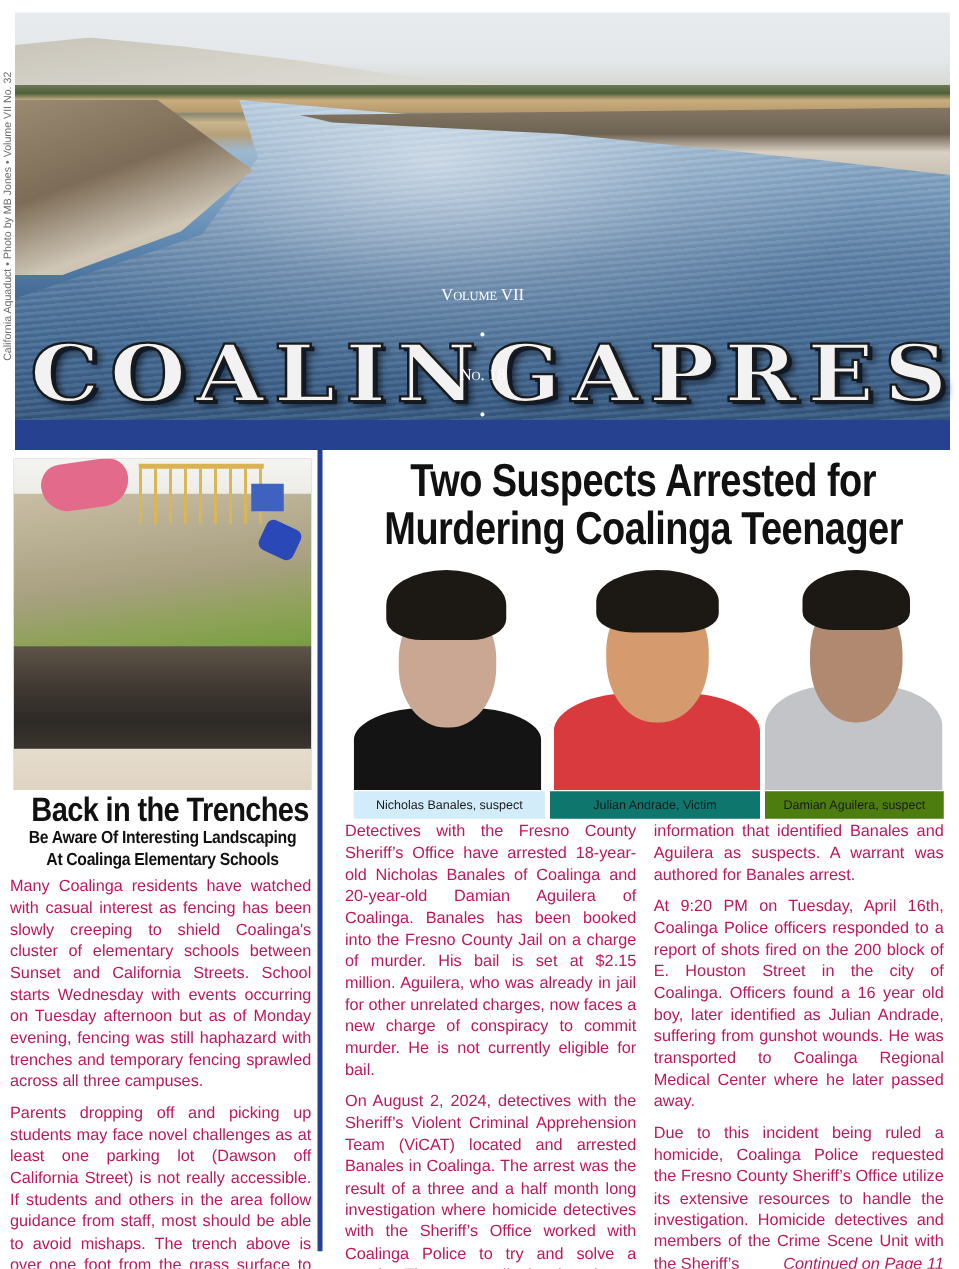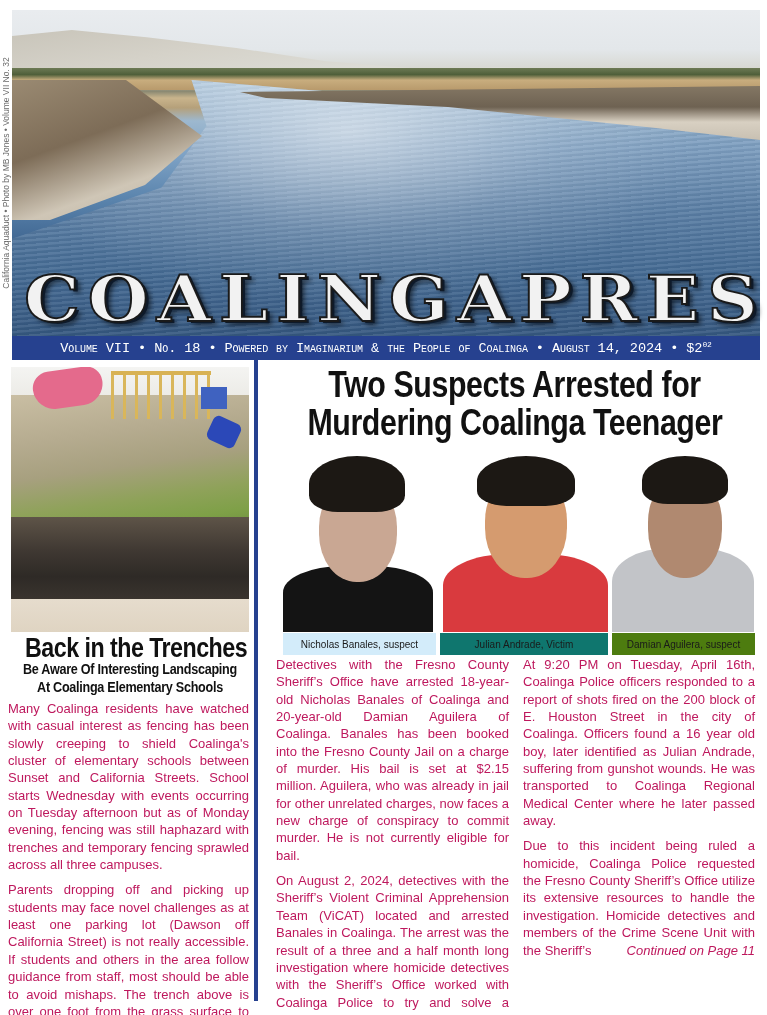--- a/index.html
+++ b/index.html
@@ -60,22 +60,22 @@
       text-shadow: 3px 3px 0 #0e1a2a, 5px 5px 6px rgba(0,0,0,0.6);
       transform: scaleY(0.9);
       padding-left: 6px;
     }
 
     
     .banner {
       position: absolute; left: 12px; top: 336px; width: 748px; height: 24px;
       background: #26418f;
       display: flex; align-items: center; justify-content: center;
-      color: #ffffff; font-family: Liberation Mono, monospace; font-size: 13.6px;
-      font-variant: small-caps; white-space: nowrap; letter-spacing: -0.1px;
+      color: #ffffff; font-family: Liberation Serif, serif; font-size: 13.6px;
+      font-variant: small-caps; white-space: nowrap; letter-spacing: -0.1px; flex-direction: column;
     }
     .banner sup { font-size: 8px; vertical-align: 5px; }
 
     
     .col-rule {
       position: absolute; left: 254px; top: 360px; width: 4px; height: 641px;
       background: #26418f;
     }
 
     
@@ -201,21 +201,20 @@
 <div class="masthead-title">
   <span>COALINGA</span>
   <span>PRESS</span>
 </div>
 
 <div class="banner">
   <span>Volume VII</span>
   &nbsp;<span>•</span>&nbsp;
   <span>No. 18</span>
   &nbsp;<span>•</span>&nbsp;
-  <span>Powered by Imaginarium &amp; the People of Coalinga</span>
   &nbsp;<span>•</span>&nbsp;
   <span>August 14, 2024</span>
   &nbsp;<span>•</span>&nbsp;
   <span><span>$2</span><sup>02</sup></span>
 </div>
 
 <div class="col-rule"></div>
 
 <div class="left-photo">
   <div class="sky"></div>
@@ -262,15 +261,16 @@
 <div class="caption cap1">Nicholas Banales, suspect</div>
 <div class="caption cap2">Julian Andrade, Victim</div>
 <div class="caption cap3">Damian Aguilera, suspect</div>
 
 <div class="mid-body">
   <p class="body-para">Detectives with the Fresno County Sheriff’s Office have arrested 18-year-old Nicholas Banales of Coalinga and 20-year-old Damian Aguilera of Coalinga. Banales has been booked into the Fresno County Jail on a charge of murder. His bail is set at $2.15 million. Aguilera, who was already in jail for other unrelated charges, now faces a new charge of conspiracy to commit murder. He is not currently eligible for bail.</p>
   <p class="body-para">On August 2, 2024, detectives with the Sheriff’s Violent Criminal Apprehension Team (ViCAT) located and arrested Banales in Coalinga. The arrest was the result of a three and a half month long investigation where homicide detectives with the Sheriff’s Office worked with Coalinga Police to try and solve a murder. They eventually developed</p>
 </div>
 
 <div class="right-body">
+  <p class="body-para">information that identified Banales and Aguilera as suspects. A warrant was authored for Banales arrest.</p>
   <p class="body-para">At 9:20 PM on Tuesday, April 16th, Coalinga Police officers responded to a report of shots fired on the 200 block of E. Houston Street in the city of Coalinga. Officers found a 16 year old boy, later identified as Julian Andrade, suffering from gunshot wounds. He was transported to Coalinga Regional Medical Center where he later passed away.</p>
   <p class="body-para"><span>Due to this incident being ruled a homicide, Coalinga Police requested the Fresno County Sheriff’s Office utilize its extensive resources to handle the investigation. Homicide detectives and members of the Crime Scene Unit with the Sheriff’s</span> <span class="continued">Continued on Page 11</span></p>
 </div>
 
 </body></html>

